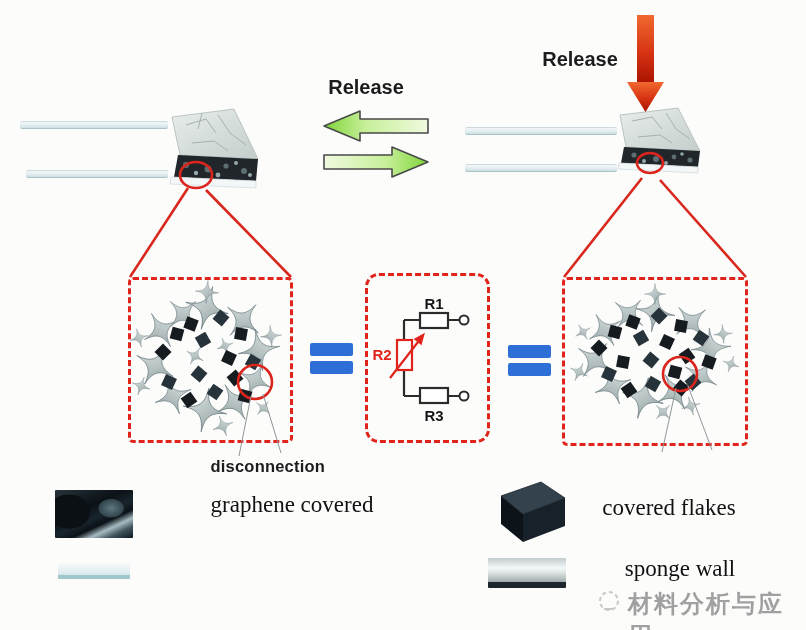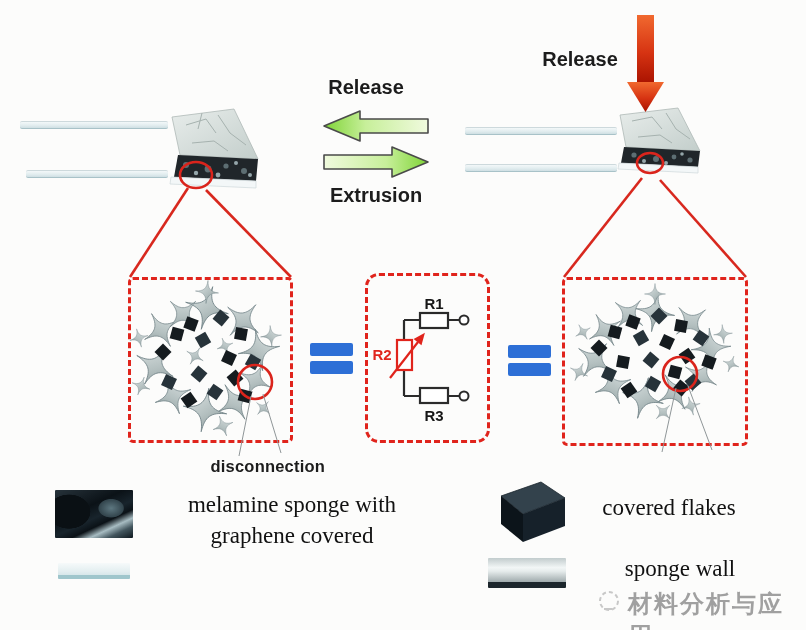--- a/index.html
+++ b/index.html
@@ -107,21 +107,20 @@
     <ellipse cx="38" cy="72" rx="16" ry="13" class="redcirc"></ellipse>
   </svg>
 
   <div class="abs blabel" style="left:312px;top:76px;width:108px;z-index:4;">Release</div>
   <svg class="abs" style="left:322px;top:109px;z-index:4;" width="108" height="34" viewBox="0 0 108 34">
     <polygon points="106,10 38,10 38,2 2,17 38,32 38,24 106,24" fill="url(#greenL)" stroke="#4a4a4a" stroke-width="1.6" stroke-linejoin="round"></polygon>
   </svg>
   <svg class="abs" style="left:322px;top:145px;z-index:4;" width="108" height="34" viewBox="0 0 108 34">
     <polygon points="2,10 70,10 70,2 106,17 70,32 70,24 2,24" fill="url(#greenR)" stroke="#4a4a4a" stroke-width="1.6" stroke-linejoin="round"></polygon>
   </svg>
-  <div class="abs blabel" style="left:322px;top:184px;width:108px;z-index:4;">Extrusion</div>
 
   <div class="abs blabel" style="left:535px;top:48px;width:90px;z-index:4;">Release</div>
   <svg class="abs" style="left:623px;top:15px;z-index:4;" width="44" height="100" viewBox="0 0 44 100">
     <rect x="14" y="0" width="17" height="69" fill="url(#redGrad)"></rect>
     <polygon points="4,67 41,67 22.5,97" fill="url(#redGrad)"></polygon>
   </svg>
 
   <div class="abs tape" style="left:465px;top:127px;width:152px;z-index:2;"></div>
   <div class="abs tape" style="left:465px;top:164px;width:152px;z-index:2;"></div>
 
@@ -259,21 +258,20 @@
   </div>
   <div class="abs" style="left:508px;top:345px;z-index:3;">
     <div class="eqbar"></div>
     <div class="eqbar" style="margin-top:5px;"></div>
   </div>
 
   <div class="abs slabel" style="left:210px;top:457px;width:115px;z-index:4;">disconnection</div>
 
   <div class="abs sponge-photo" style="left:55px;top:490px;z-index:3;"></div>
   <div class="abs legend-text" style="left:146px;top:489px;width:292px;z-index:3;">
-    <div>melamine sponge with</div>
     <div>graphene covered</div>
   </div>
   <div class="abs tape-swatch" style="left:58px;top:563px;z-index:3;"></div>
 
   <svg class="abs" style="left:485px;top:480px;z-index:3;" width="82" height="66" viewBox="0 0 82 66">
     <polygon points="16,16 56,2 80,18 38,34" fill="#33424c" stroke="#1b262d" stroke-width="0.8"></polygon>
     <polygon points="16,16 38,34 38,62 16,44" fill="#0c141a"></polygon>
     <polygon points="38,34 80,18 80,46 38,62" fill="#16212a"></polygon>
   </svg>
   <div class="abs legend-text" style="left:578px;top:492px;width:182px;z-index:3;">covered flakes</div>

